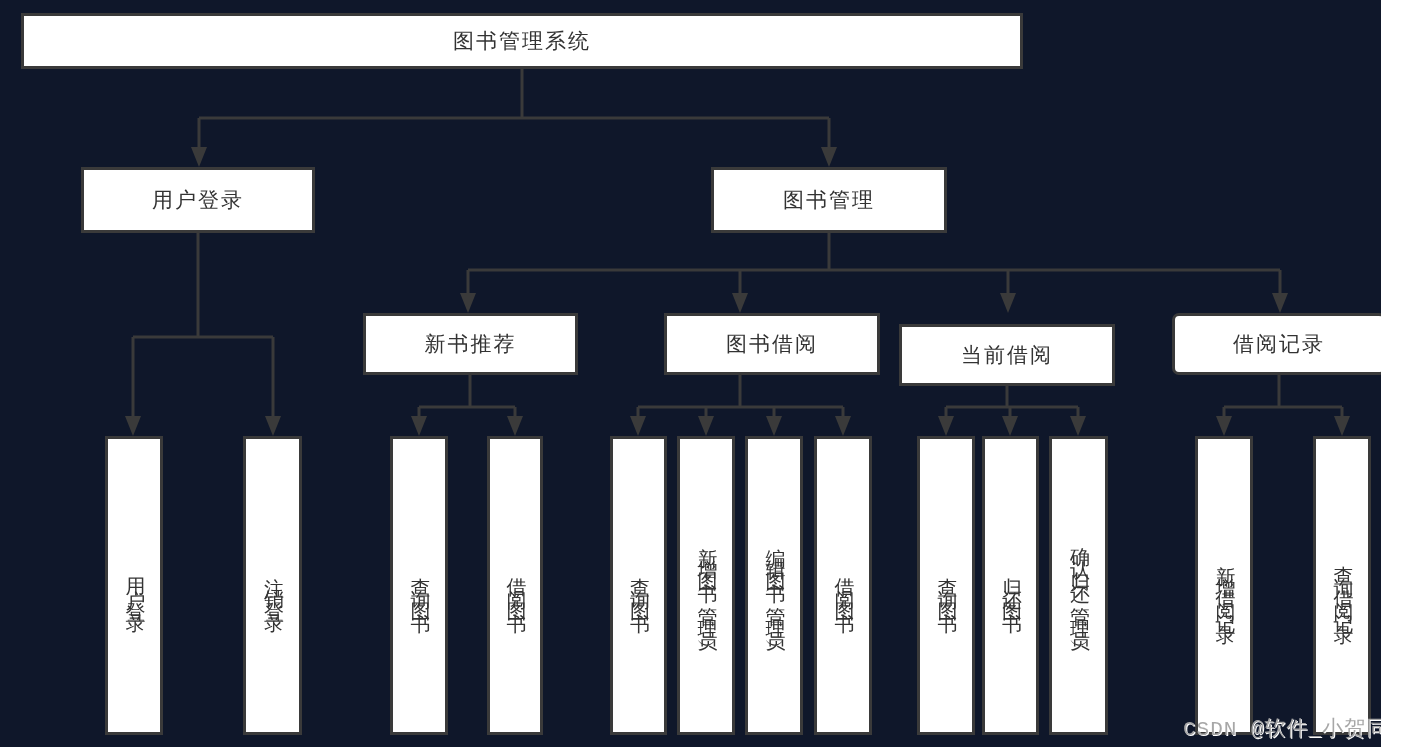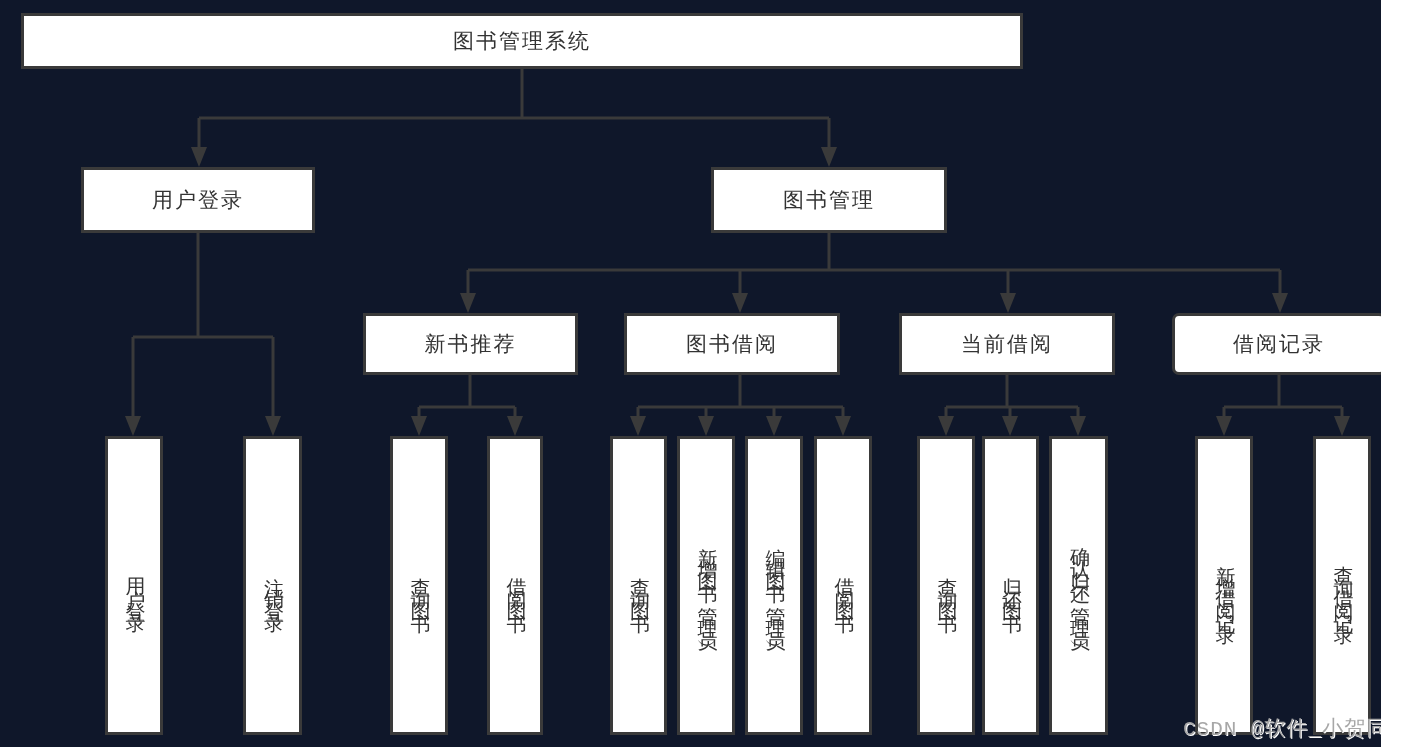--- a/index.html
+++ b/index.html
@@ -79,24 +79,24 @@
   <div class="box" style="left:81px; top:167px; width:234px; height:66px;">
     <span class="hlabel">用户登录</span>
   </div>
   <div class="box" style="left:363px; top:313px; width:215px; height:62px;">
     <span class="hlabel">新书推荐</span>
   </div>
 
   <div class="box" style="left:711px; top:167px; width:236px; height:66px;">
     <span class="hlabel">图书管理</span>
   </div>
-  <div class="box" style="left:624px; top:313px; width:216px; height:62px;">
+  <div class="box" style="left:664px; top:313px; width:216px; height:62px;">
     <span class="hlabel">图书借阅</span>
   </div>
-  <div class="box" style="left:899px; top:313px; width:216px; height:62px;">
+  <div class="box" style="left:899px; top:324px; width:216px; height:62px;">
     <span class="hlabel">当前借阅</span>
   </div>
   <div class="box" style="left:1172px; top:313px; width:214px; height:62px;border-radius:7px;">
     <span class="hlabel">借阅记录</span>
   </div>
 
   <div class="box leaf" style="left:105px; top:436px; width:58px; height:299px;">
     <span class="vlabel">用户登录</span>
   </div>
   <div class="box leaf" style="left:243px; top:436px; width:59px; height:299px;">

